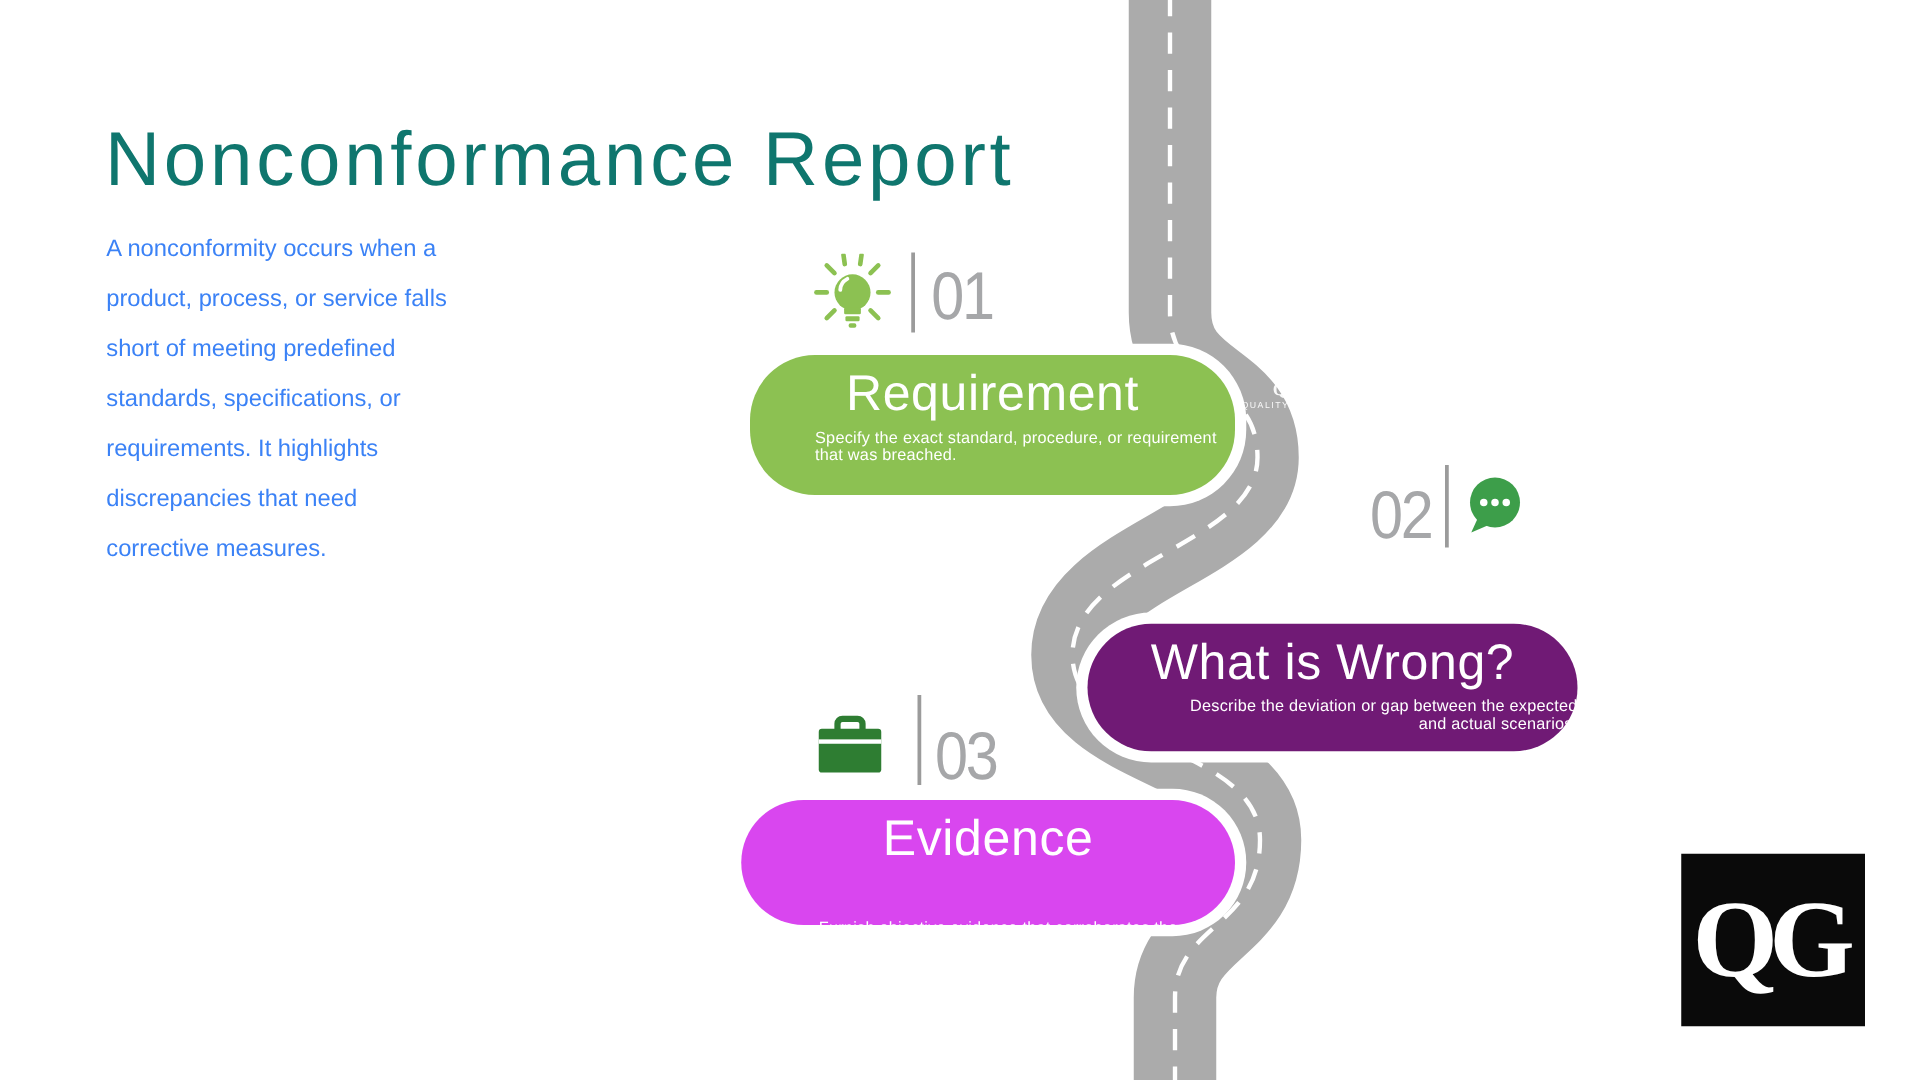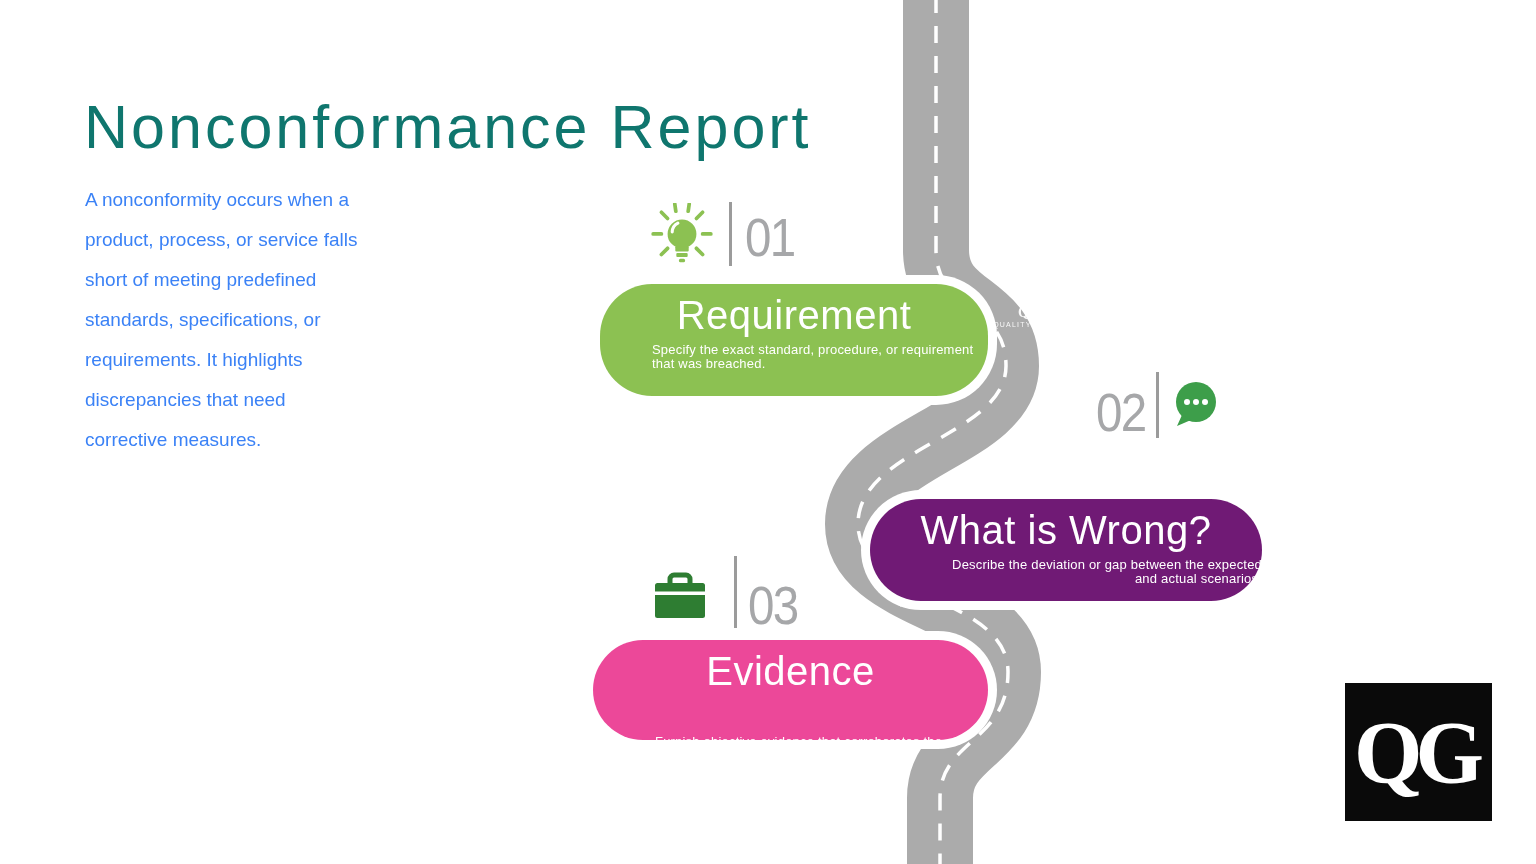--- a/index.html
+++ b/index.html
@@ -141,21 +141,21 @@
   <div class="icon-wrap" style="left: 653px; top: 572px; color: rgb(46, 125, 50);">
     <svg width="54" height="48" viewBox="0 0 54 48">
       <rect x="17" y="3" width="20" height="14" rx="4" fill="none" stroke="currentColor" stroke-width="5"></rect>
       <rect x="2" y="11" width="50" height="35" rx="2.5" fill="currentColor"></rect>
       <rect x="2" y="19.5" width="50" height="3.5" fill="#ffffff"></rect>
     </svg>
   </div>
   <div class="divider" style="left:734px; top:556px; height:72px;"></div>
   <div class="num" style="left:748px; top:578px;">03</div>
 
-  <div class="card" style="left: 593px; top: 640px; width: 395px; height: 100px; background-color: #ec4899;">
+  <div class="card" style="left: 593px; top: 640px; width: 395px; height: 100px; background-color: #d946ef;">
     <div class="card-title">Evidence</div>
     <div class="card-desc" style="padding-left:62px;margin-top:41px;">Furnish objective evidence that corroborates the
 existence of the nonconformity.</div>
   </div>
 
   <div class="brand-logo">
     <span>QG</span>
   </div>
 
 </div>

